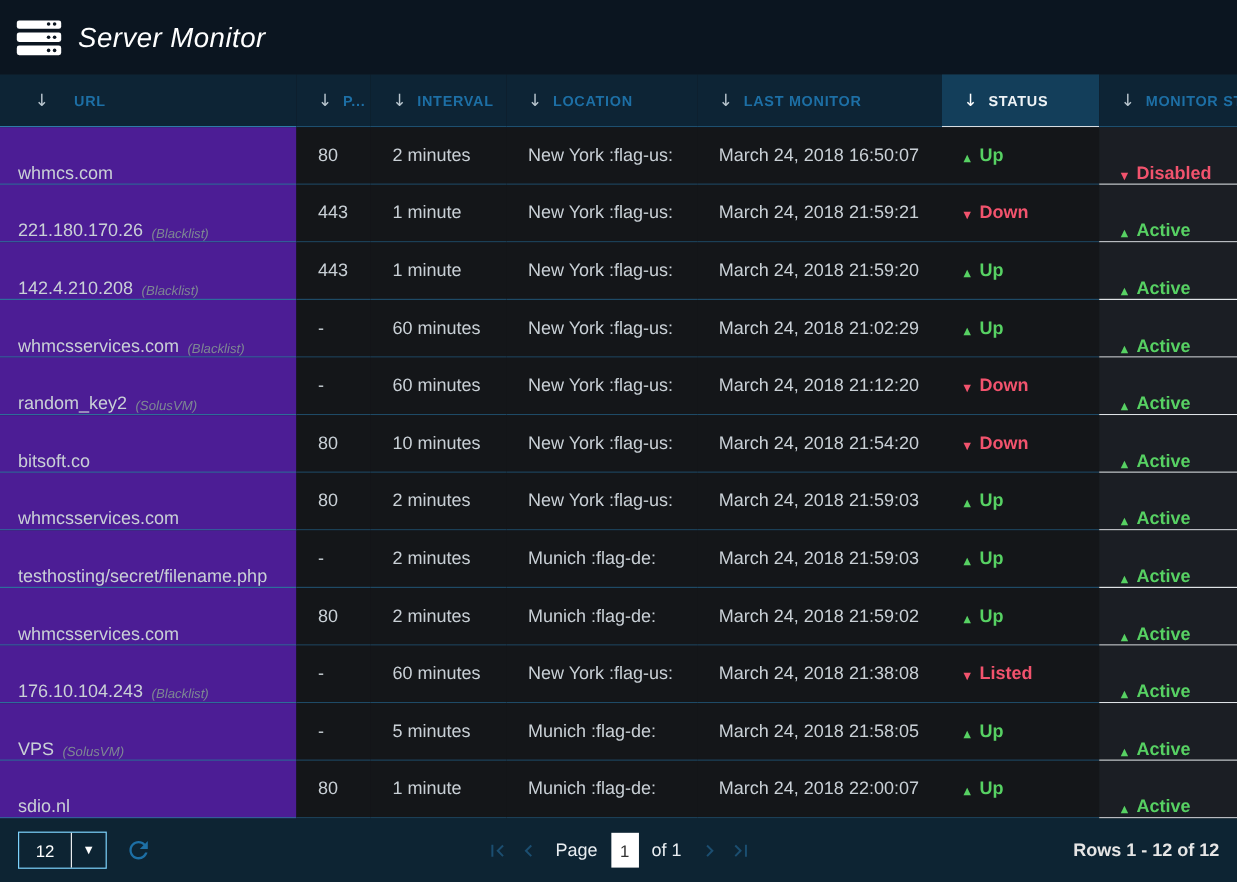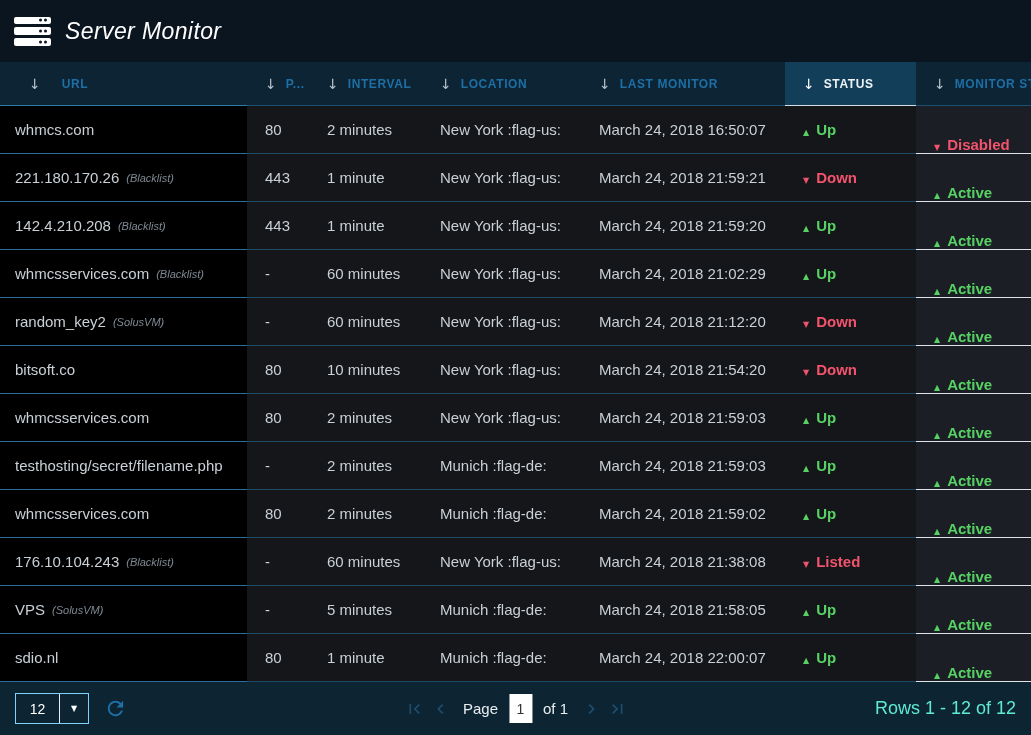--- a/index.html
+++ b/index.html
@@ -24,21 +24,21 @@
   .sort-arrow { color:#b9c6cf; font-size:14px; margin-right:9px; font-family:"DejaVu Sans", sans-serif; }
   .sort-arrow::before { content:'\2193'; }
   .hlabel { color:#1d6fa5; font-size:12px; font-weight:bold; letter-spacing:0.6px; white-space:nowrap; overflow:hidden; }
   .hcell.c6 { background:#133e5a; border-bottom-color:#d7dde2; }
   .hcell.c6 .hlabel { color:#eef3f6; }
   .hcell.c6 .sort-arrow { color:#ffffff; }
 
   .t-body { flex:0 0 auto; }
   .t-row { height:48px; cursor:pointer; }
   .cell { display:flex; align-items:center; padding-left:18px; font-size:15px; color:#c9d0d6; background:#141619; border-bottom:1px solid #1e4a66; overflow:hidden; white-space:nowrap; }
-  .cell.c0 { background:#000000; padding-left:15px; border-bottom-color:#2d6d9b; }
+  .cell.c0 { background:#4c1d95; padding-left:15px; border-bottom-color:#2d6d9b;align-items:flex-end; }
   .cell.c6 { background:#1b1e24; border-bottom-color:#dfe3e7;align-items:flex-end; }
   .url-note { font-size:11px; font-style:italic; color:#7e8893; margin-left:7px; }
 
   .tri { font-size:8px; margin-right:7px; font-family:"DejaVu Sans", sans-serif; }
   .tri-up::before { content:'\25B2'; }
   .tri-down::before { content:'\25BC'; }
   .trend-label { font-weight:bold; font-size:15px; }
   .trend-up { color:#57d163; }
   .trend-down { color:#f2536d; }
 
@@ -50,21 +50,21 @@
   .refresh-btn { background:none; border:none; margin-left:15px; cursor:pointer; padding:0; display:flex; align-items:center; }
   .refresh-btn svg { width:23px; height:23px; fill:#1d6fa5; }
 
   .pagination { position:absolute; left:50%; transform:translateX(-50%); display:flex; align-items:center; }
   .pg-btn { background:none; border:none; padding:0 3px; cursor:pointer; display:flex; align-items:center; }
   .pg-btn svg { width:20px; height:20px; fill:#1b4e70; }
   .page-label { color:#e9eef2; font-size:15px; margin:0 11px 0 10px; }
   .page-input { width:23px; height:29px; border:none; background:#ffffff; color:#333333; font-size:14px; text-align:center; font-family:"Liberation Sans", sans-serif; }
   .of-label { color:#e9eef2; font-size:15px; margin:0 10px 0 11px; }
 
-  .rows-info { margin-left:auto; color:#5eead4; font-size:18px; }
+  .rows-info { margin-left:auto; color:#e5e5e5; font-size:15px;font-weight:bold; }
 </style>
 </head>
 <body>
 
 <div class="app">
 
   <header class="topbar">
     <span class="logo">
       <span class="bar"></span>
       <span class="bar"></span>

